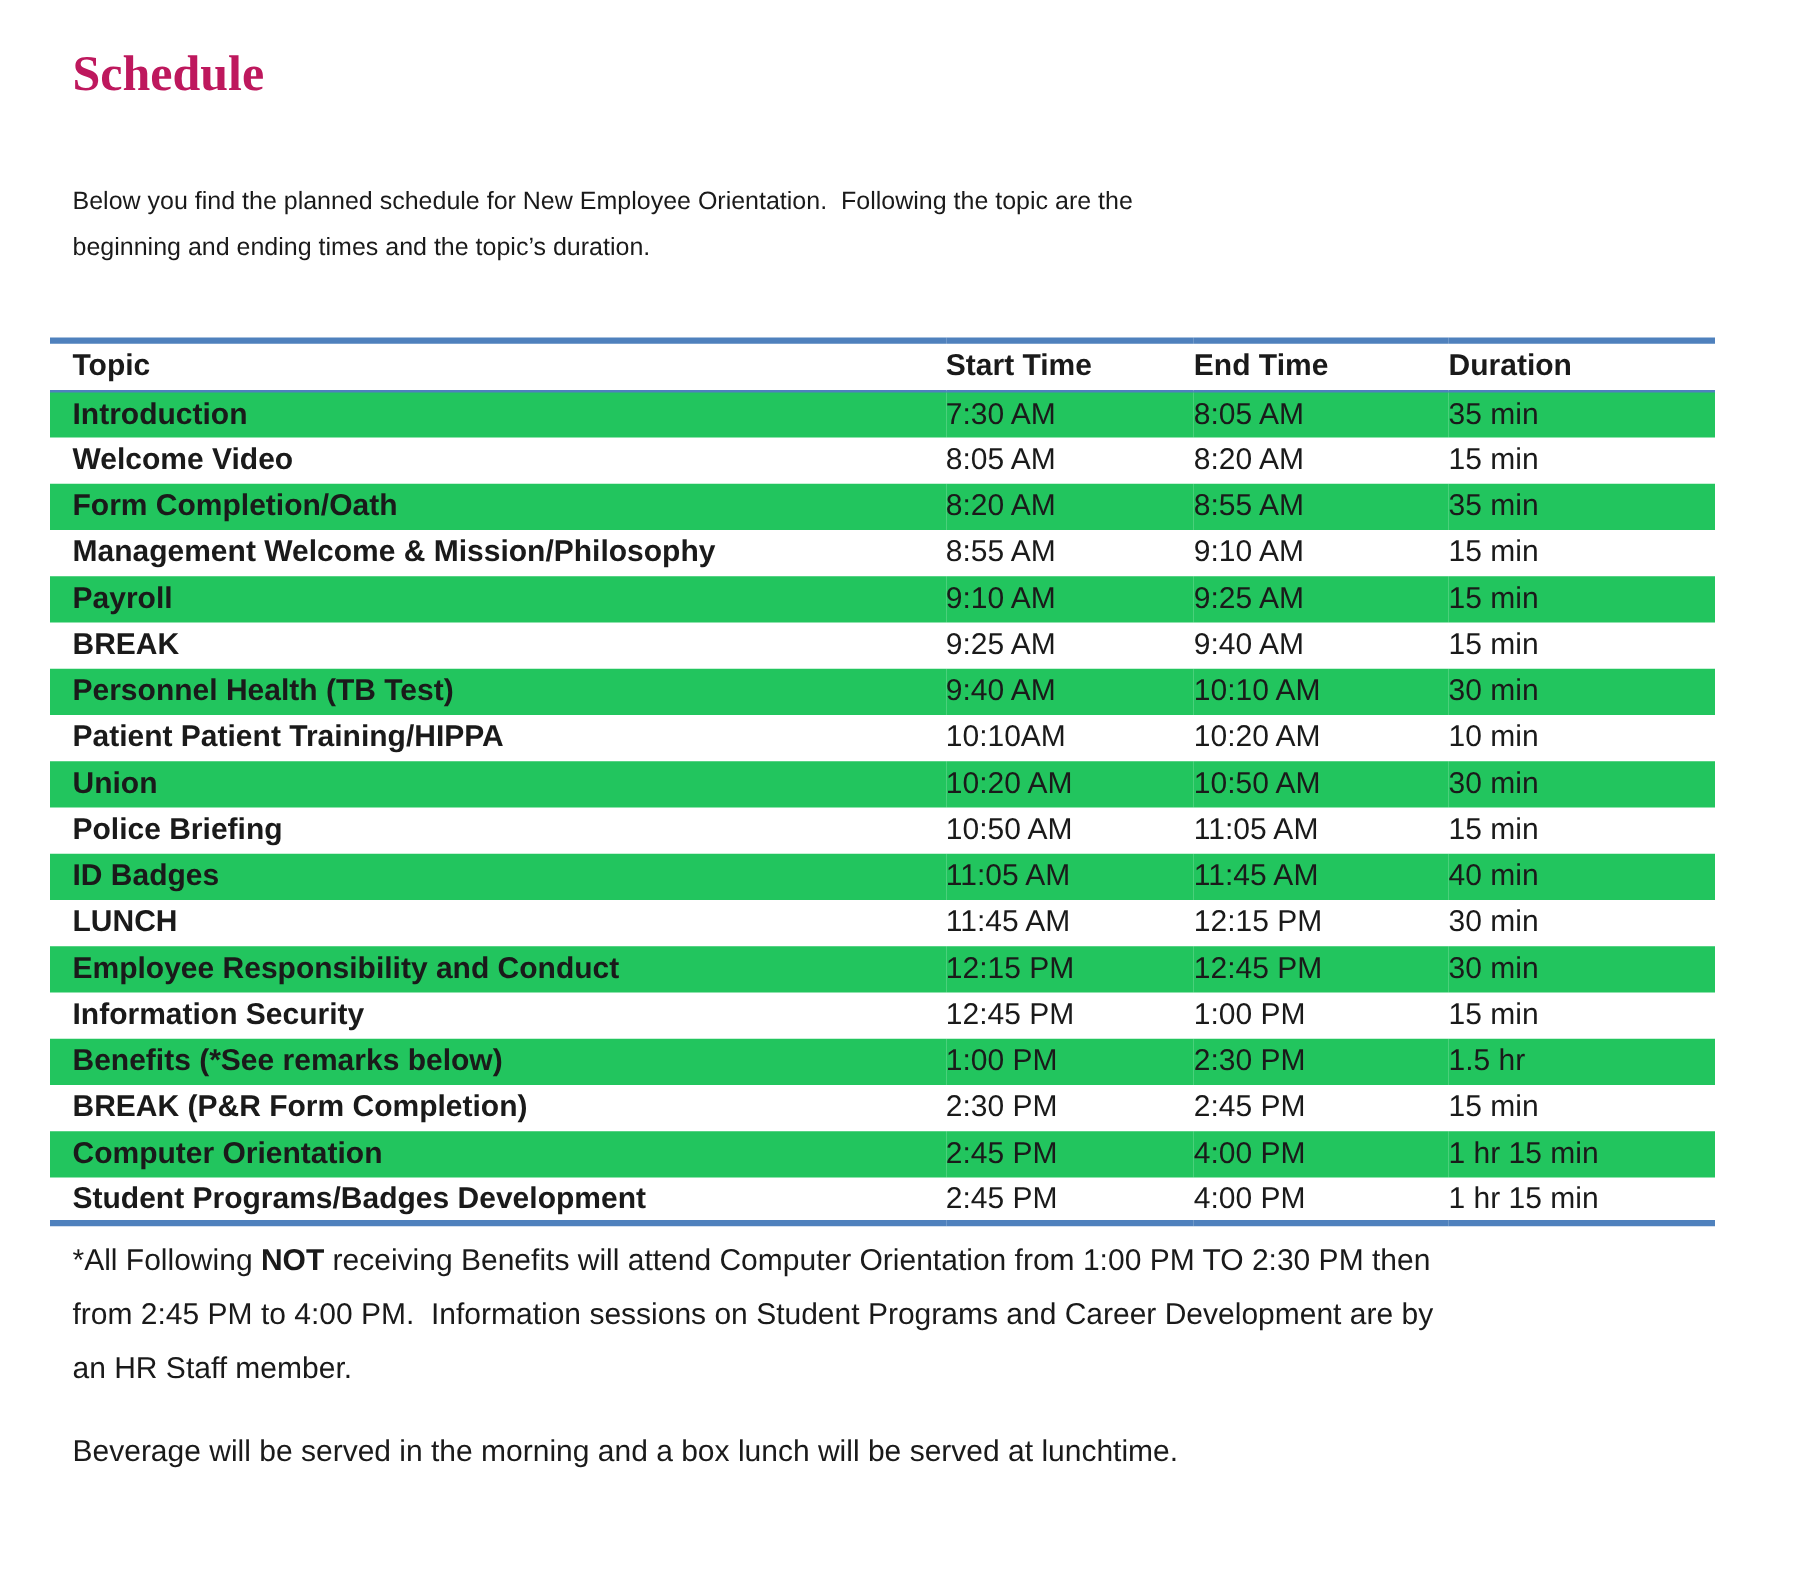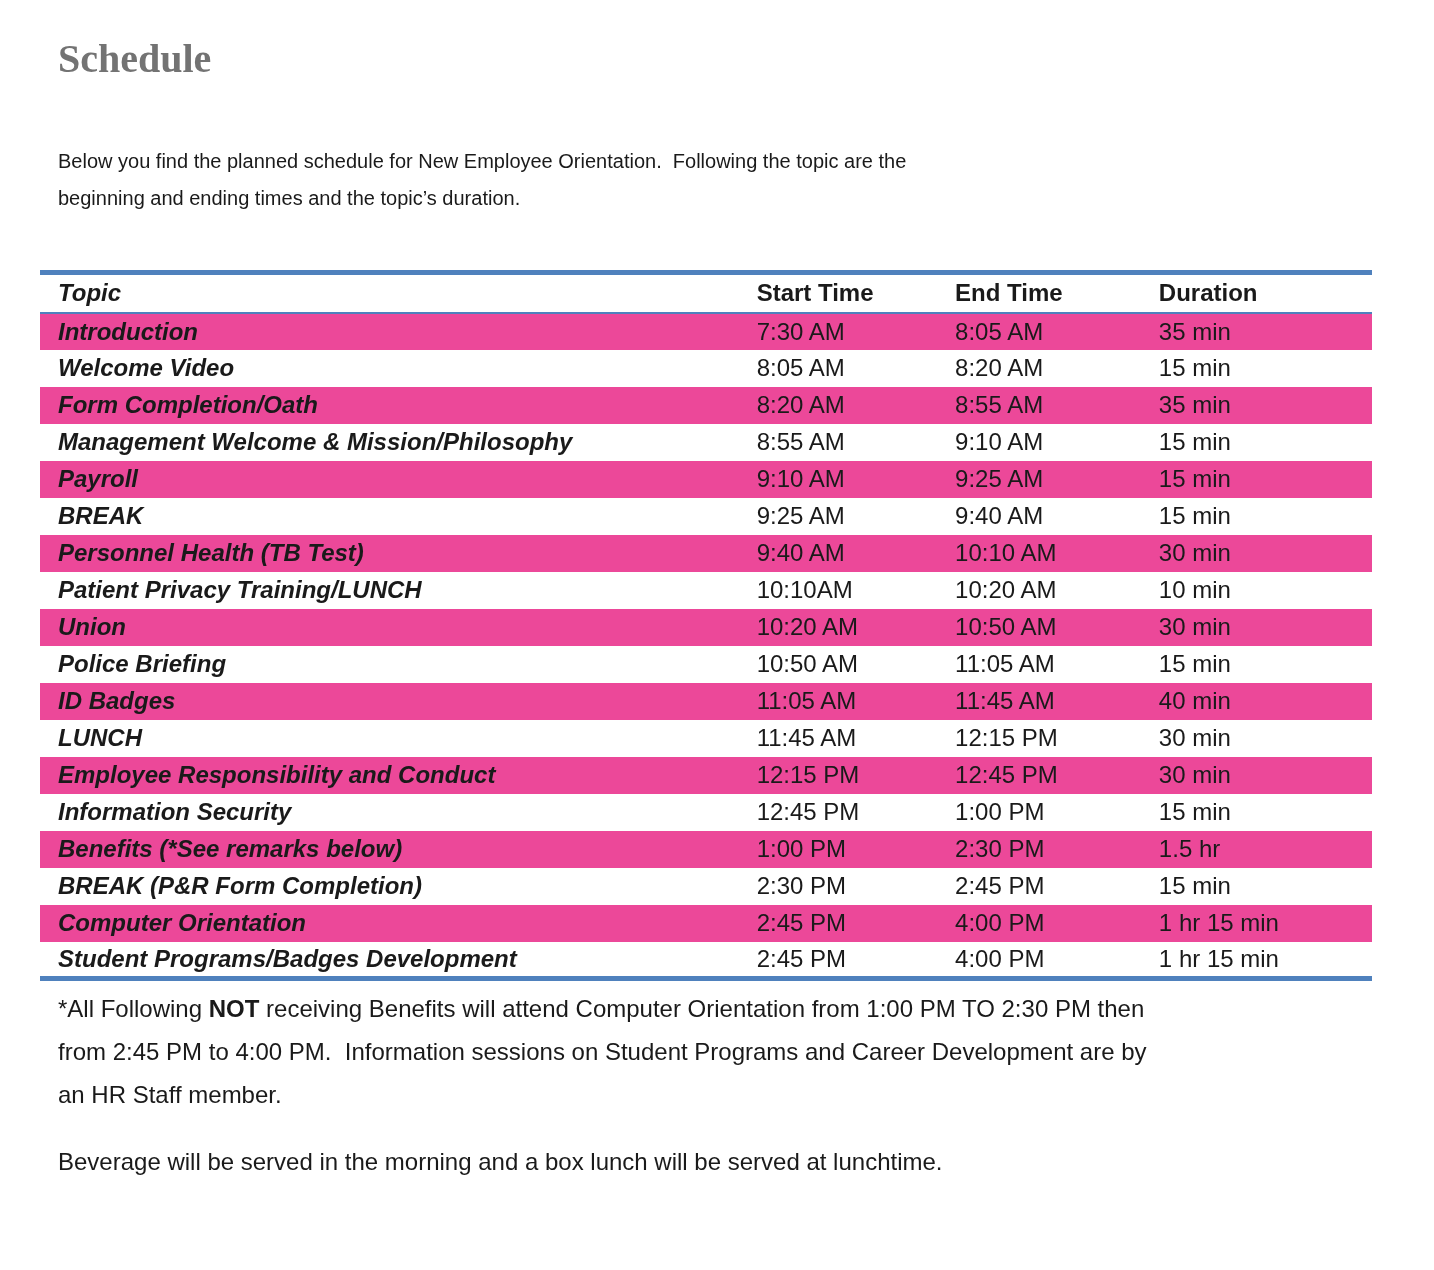--- a/index.html
+++ b/index.html
@@ -13,21 +13,21 @@
     font-family: "Liberation Sans", sans-serif;
     color: #1a1a1a;
     overflow: hidden;
   }
   .page-title {
     margin: 36px 0 0 58px;
     font-family: "Liberation Serif", serif;
     font-weight: bold;
     font-size: 40px;
     line-height: 46px;
-    color: #737373;
+    color: #be185d;
   }
   .intro {
     margin: 61px 60px 0 58px;
     font-size: 20px;
     line-height: 37px;
     white-space: pre-wrap;
   }
   table.schedule {
     margin: 53px 0 0 40px;
     width: 1332px;
@@ -44,23 +44,23 @@
   table.schedule thead tr {
     height: 40px;
     border-bottom: 2px solid #4f81bd;
   }
   table.schedule th {
     text-align: left;
     font-weight: bold;
     padding: 0;
     vertical-align: middle;
   }
-  table.schedule th.topic, table.schedule td.topic { padding-left: 18px; font-style: italic; }
+  table.schedule th.topic, table.schedule td.topic { padding-left: 18px; }
   table.schedule tbody tr { height: 37px; }
-  table.schedule tbody tr.band { background: #ec4899; }
+  table.schedule tbody tr.band { background: #22c55e; }
   table.schedule td {
     padding: 0;
     vertical-align: middle;
     font-weight: normal;
   }
   table.schedule td.topic { font-weight: bold; }
   .footnote {
     margin: 6px 40px 0 58px;
     font-size: 24px;
     line-height: 43px;
@@ -133,21 +133,21 @@
     <td>9:40 AM</td>
     <td>15 min</td>
   </tr>
       <tr class="band">
     <td class="topic">Personnel Health (TB Test)</td>
     <td>9:40 AM</td>
     <td>10:10 AM</td>
     <td>30 min</td>
   </tr>
       <tr>
-    <td class="topic">Patient Privacy Training/LUNCH</td>
+    <td class="topic">Patient Patient Training/HIPPA</td>
     <td>10:10AM</td>
     <td>10:20 AM</td>
     <td>10 min</td>
   </tr>
       <tr class="band">
     <td class="topic">Union</td>
     <td>10:20 AM</td>
     <td>10:50 AM</td>
     <td>30 min</td>
   </tr>

